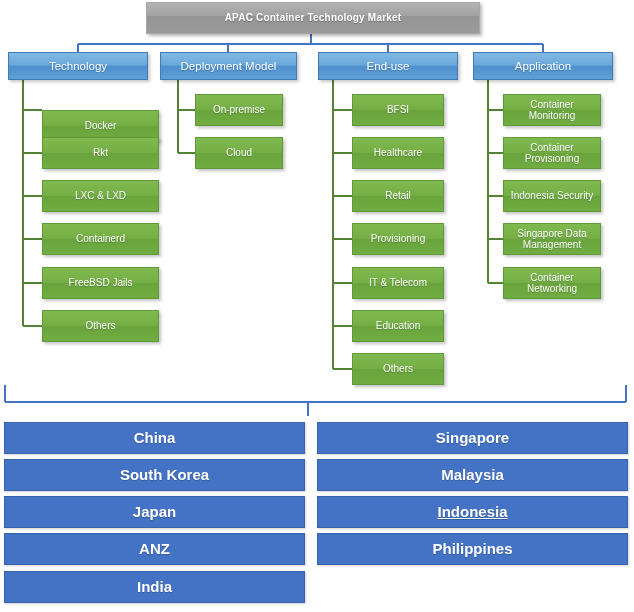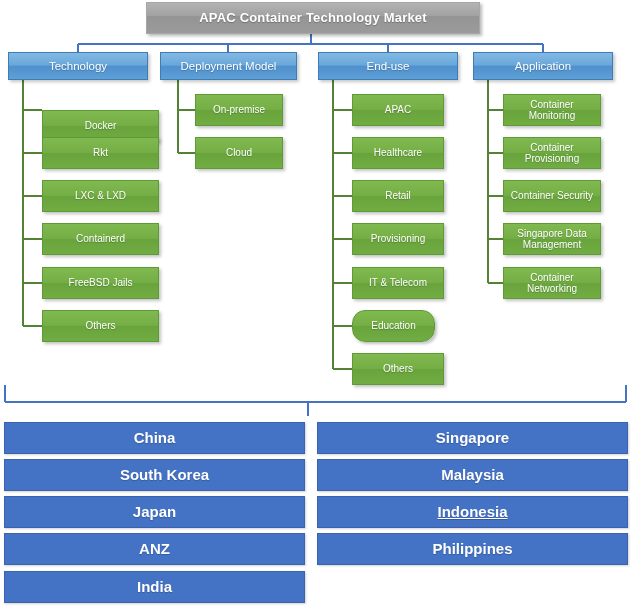--- a/index.html
+++ b/index.html
@@ -43,21 +43,21 @@
     text-align: center;
     color: #ffffff;
     line-height: 1.12;
   }
 
   
   .root-node {
     background: linear-gradient(to bottom, #b3b3b3 0%, #a2a2a2 42%, #949494 43%, #9b9b9b 100%);
     border: 1px solid #a8a8a8;
     box-shadow: 2px 2px 3px rgba(0,0,0,0.28);
-    font-size: 13px;
+    font-size: 10px;
     font-weight: bold;
     letter-spacing: 0.2px;
     text-shadow: 0 1px 1px rgba(0,0,0,0.25);
   }
 
   
   .cat-node {
     background: linear-gradient(to bottom, #7ab2e0 0%, #64a3d8 45%, #5091cf 50%, #budget 51%, #5a9cd4 100%);
     background: linear-gradient(to bottom, #83b9e4 0%, #6aa8da 45%, #4f90ce 52%, #5fa0d6 100%);
     border: 1px solid #3f7cb5;
@@ -161,31 +161,31 @@
   <div class="node leaf-node" style="left:42px; top:94px; width:117px; height:32px;margin-top:16px;">Docker</div>
   <div class="node leaf-node" style="left:42px; top:137px; width:117px; height:32px;">Rkt</div>
   <div class="node leaf-node" style="left:42px; top:180px; width:117px; height:32px;">LXC &amp; LXD</div>
   <div class="node leaf-node" style="left:42px; top:223px; width:117px; height:32px;">Containerd</div>
   <div class="node leaf-node" style="left:42px; top:267px; width:117px; height:32px;">FreeBSD Jails</div>
   <div class="node leaf-node" style="left:42px; top:310px; width:117px; height:32px;">Others</div>
 
   <div class="node leaf-node" style="left:195px; top:94px; width:88px; height:32px;">On-premise</div>
   <div class="node leaf-node" style="left:195px; top:137px; width:88px; height:32px;">Cloud</div>
 
-  <div class="node leaf-node" style="left:352px; top:94px; width:92px; height:32px;">APAC</div>
+  <div class="node leaf-node" style="left:352px; top:94px; width:92px; height:32px;">BFSI</div>
   <div class="node leaf-node" style="left:352px; top:137px; width:92px; height:32px;">Healthcare</div>
   <div class="node leaf-node" style="left:352px; top:180px; width:92px; height:32px;">Retail</div>
   <div class="node leaf-node" style="left:352px; top:223px; width:92px; height:32px;">Provisioning</div>
   <div class="node leaf-node" style="left:352px; top:267px; width:92px; height:32px;">IT &amp; Telecom</div>
-  <div class="node leaf-node" style="left:352px; top:310px; width:83px; height:32px;border-radius:13px;">Education</div>
+  <div class="node leaf-node" style="left:352px; top:310px; width:92px; height:32px;">Education</div>
   <div class="node leaf-node" style="left:352px; top:353px; width:92px; height:32px;">Others</div>
 
   <div class="node leaf-node" style="left:503px; top:94px; width:98px; height:32px;">Container Monitoring</div>
   <div class="node leaf-node" style="left:503px; top:137px; width:98px; height:32px;">Container Provisioning</div>
-  <div class="node leaf-node" style="left:503px; top:180px; width:98px; height:32px;">Container Security</div>
+  <div class="node leaf-node" style="left:503px; top:180px; width:98px; height:32px;">Indonesia Security</div>
   <div class="node leaf-node" style="left:503px; top:223px; width:98px; height:32px;">Singapore Data Management</div>
   <div class="node leaf-node" style="left:503px; top:267px; width:98px; height:32px;">Container Networking</div>
 
   <div class="node region-node" style="left:4px; top:422px; width:301px; height:32px;">China</div>
   <div class="node region-node" style="left:4px; top:459px; width:301px; height:32px;padding-left:20px;">South Korea</div>
   <div class="node region-node" style="left:4px; top:496px; width:301px; height:32px;">Japan</div>
   <div class="node region-node" style="left:4px; top:533px; width:301px; height:32px;">ANZ</div>
   <div class="node region-node" style="left:4px; top:571px; width:301px; height:32px;">India</div>
 
   <div class="node region-node" style="left:317px; top:459px; width:311px; height:32px;">Malaysia</div>

